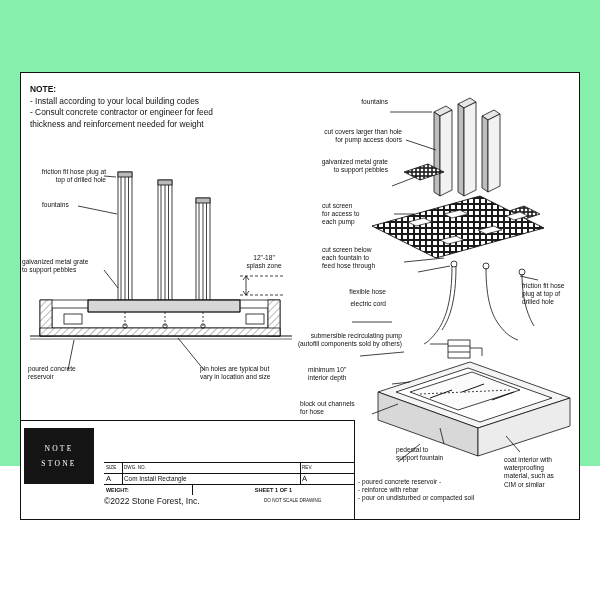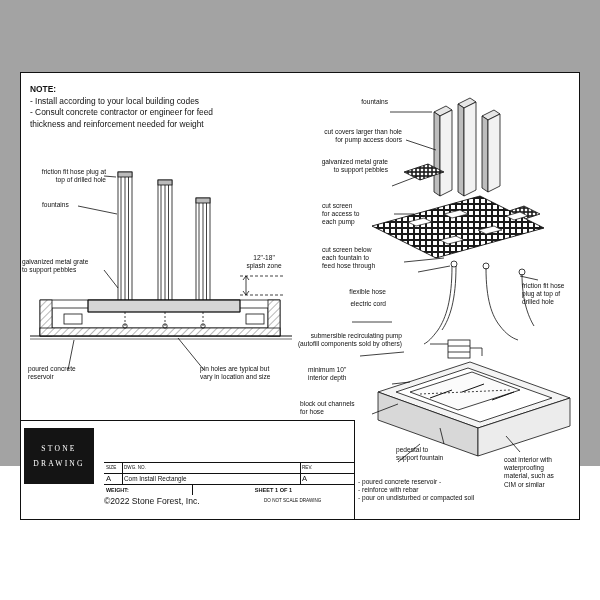--- a/index.html
+++ b/index.html
@@ -11,21 +11,21 @@
     width: 600px;
     height: 600px;
     font-family: "Liberation Sans", sans-serif;
     color: #111111;
     overflow: hidden;
   }
   #sheet {
     position: relative;
     width: 600px;
     height: 466px;
-    background: #a3a3a3;
+    background: #86efac;
   }
   .frame {
     position: absolute;
     left: 20px;
     top: 72px;
     width: 560px;
     height: 448px;
     border: 1.5px solid #111;
     box-sizing: border-box;
     background: #fff;
@@ -369,22 +369,22 @@
 - reinforce with rebar
 - pour on undisturbed or compacted soil</div>
   <div class="lbl" style="left:504px; top:456px; width:76px;">coat interior with
 waterproofing
 material, such as
 CIM or similar</div>
 
   <div class="titleblock"></div>
 
   <div class="logo-box">
+    <span>NOTE</span>
     <span>STONE</span>
-    <span>DRAWING</span>
   </div>
 
 
   <div class="tb-grid">
     <div class="tb-row">
       <div class="tb-vline" style="left:18px;"></div>
       <div class="tb-vline" style="left:196px;"></div>
       <div class="tb-cell tb-small" style="left:0; width:18px;">SIZE</div>
       <div class="tb-cell tb-small" style="left:18px; width:178px;">DWG. NO.</div>
       <div class="tb-cell tb-small" style="left:196px; width:55px;">REV.</div>

